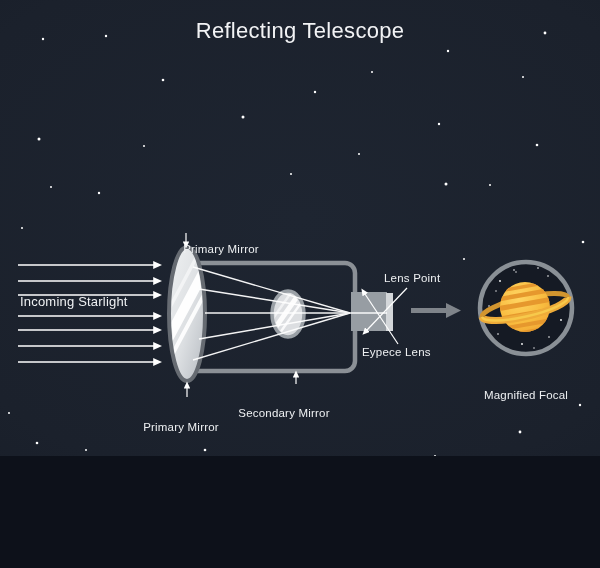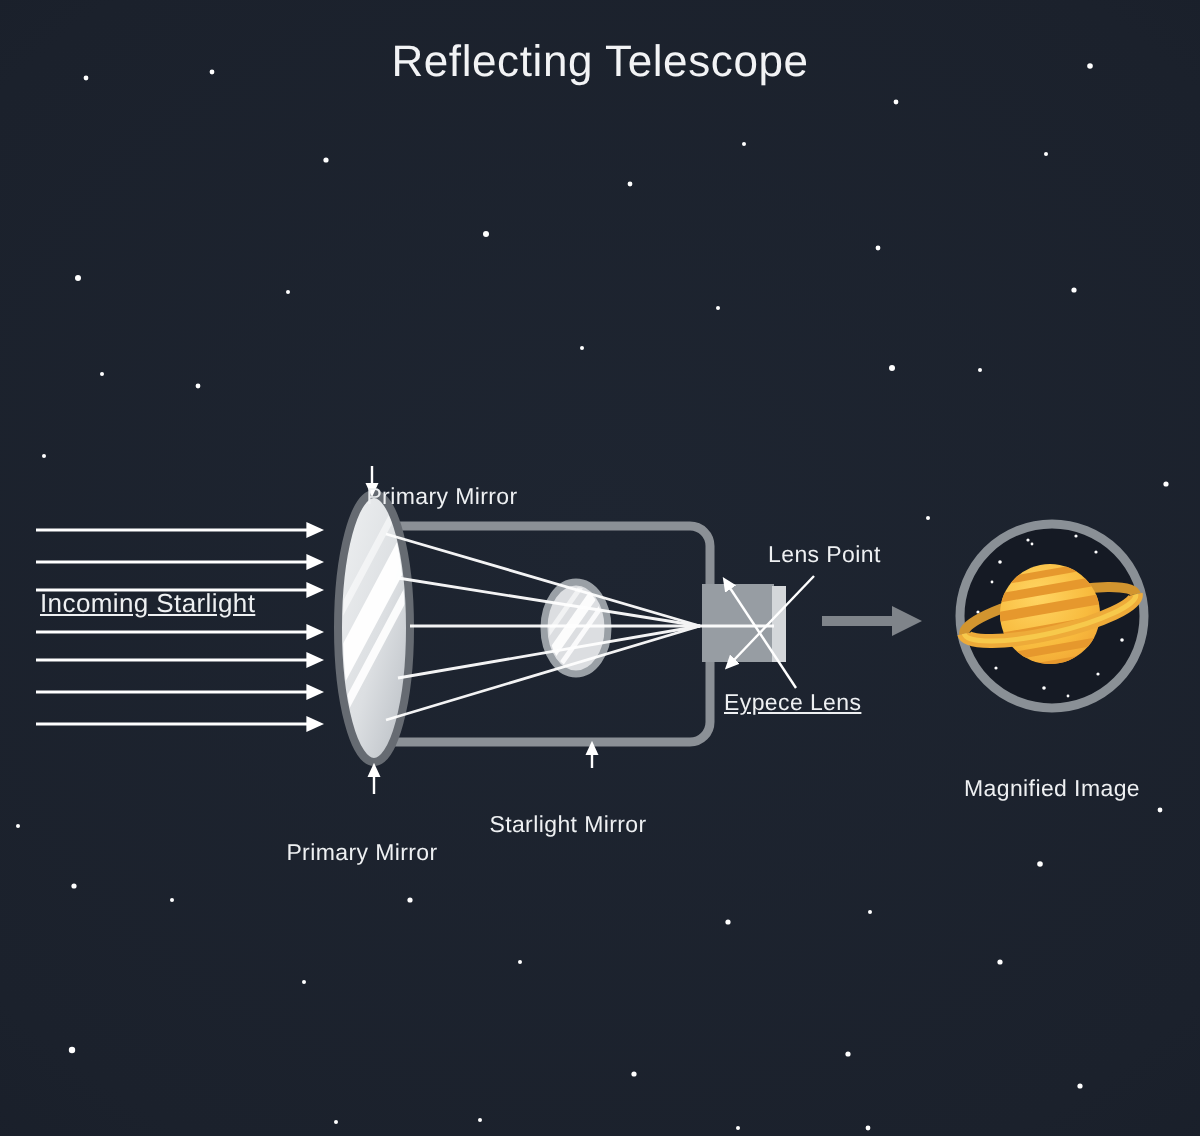--- a/index.html
+++ b/index.html
@@ -1,17 +1,17 @@
 <!DOCTYPE html>
 <html><head>
 <meta charset="utf-8">
 <style>
   html,body{margin:0;padding:0;background:#0d111a;}
   .stage{
-    position:relative;width:600px;height:568px;overflow:hidden;
+    position:relative;width:600px;height:456px;overflow:hidden;
     background:radial-gradient(ellipse 120% 110% at 50% 48%, #1e2531 0%, #1b212c 55%, #141a24 100%);
     font-family:"Liberation Sans", sans-serif;
   }
   .stage svg{position:absolute;left:0;top:0;}
   .lbl{
     position:absolute;color:#eef0f2;font-size:11.5px;line-height:1.1;
     white-space:nowrap;letter-spacing:.2px;
   }
   .centered{transform:translateX(-50%);margin-top:24px;}
   .title{
@@ -193,26 +193,26 @@
         <g transform="rotate(-13 525 307)">
           <path d="M 481 307 A 44 9.5 0 0 0 569 307" fill="none" stroke="#eeab39" stroke-width="7"></path>
           <path d="M 481 307 A 44 9.5 0 0 0 569 307" fill="none" stroke="#f7c94b" stroke-width="2.5"></path>
         </g>
       </g>
     </g>
   </svg>
 
   <div class="title">Reflecting Telescope</div>
 
-  <div class="lbl starlight-lbl" style="left:20px;top:295px;text-decoration:underline;">Incoming Starlight</div>
+  <div class="lbl starlight-lbl" style="left:20px;top:295px;">Incoming Starlight</div>
 
   <div class="lbl centered" style="left:221px;top:219px;">Primary Mirror</div>
 
   <div class="lbl centered" style="left:181px;top:397px;">Primary Mirror</div>
 
-  <div class="lbl centered" style="left:284px;top:383px;">Starlight Mirror</div>
+  <div class="lbl centered" style="left:284px;top:383px;">Secondary Mirror</div>
 
   <div class="lbl" style="left:384px;top:272px;">Lens Point</div>
 
-  <div class="lbl" style="left:362px;top:346px;text-decoration:underline;">Eypece Lens</div>
-
-  <div class="lbl centered" style="left:526px;top:365px;">Magnified Image</div>
+  <div class="lbl" style="left:362px;top:346px;">Eypece Lens</div>
+
+  <div class="lbl centered" style="left:526px;top:365px;">Magnified Focal</div>
 </div>
 
 </body></html>

